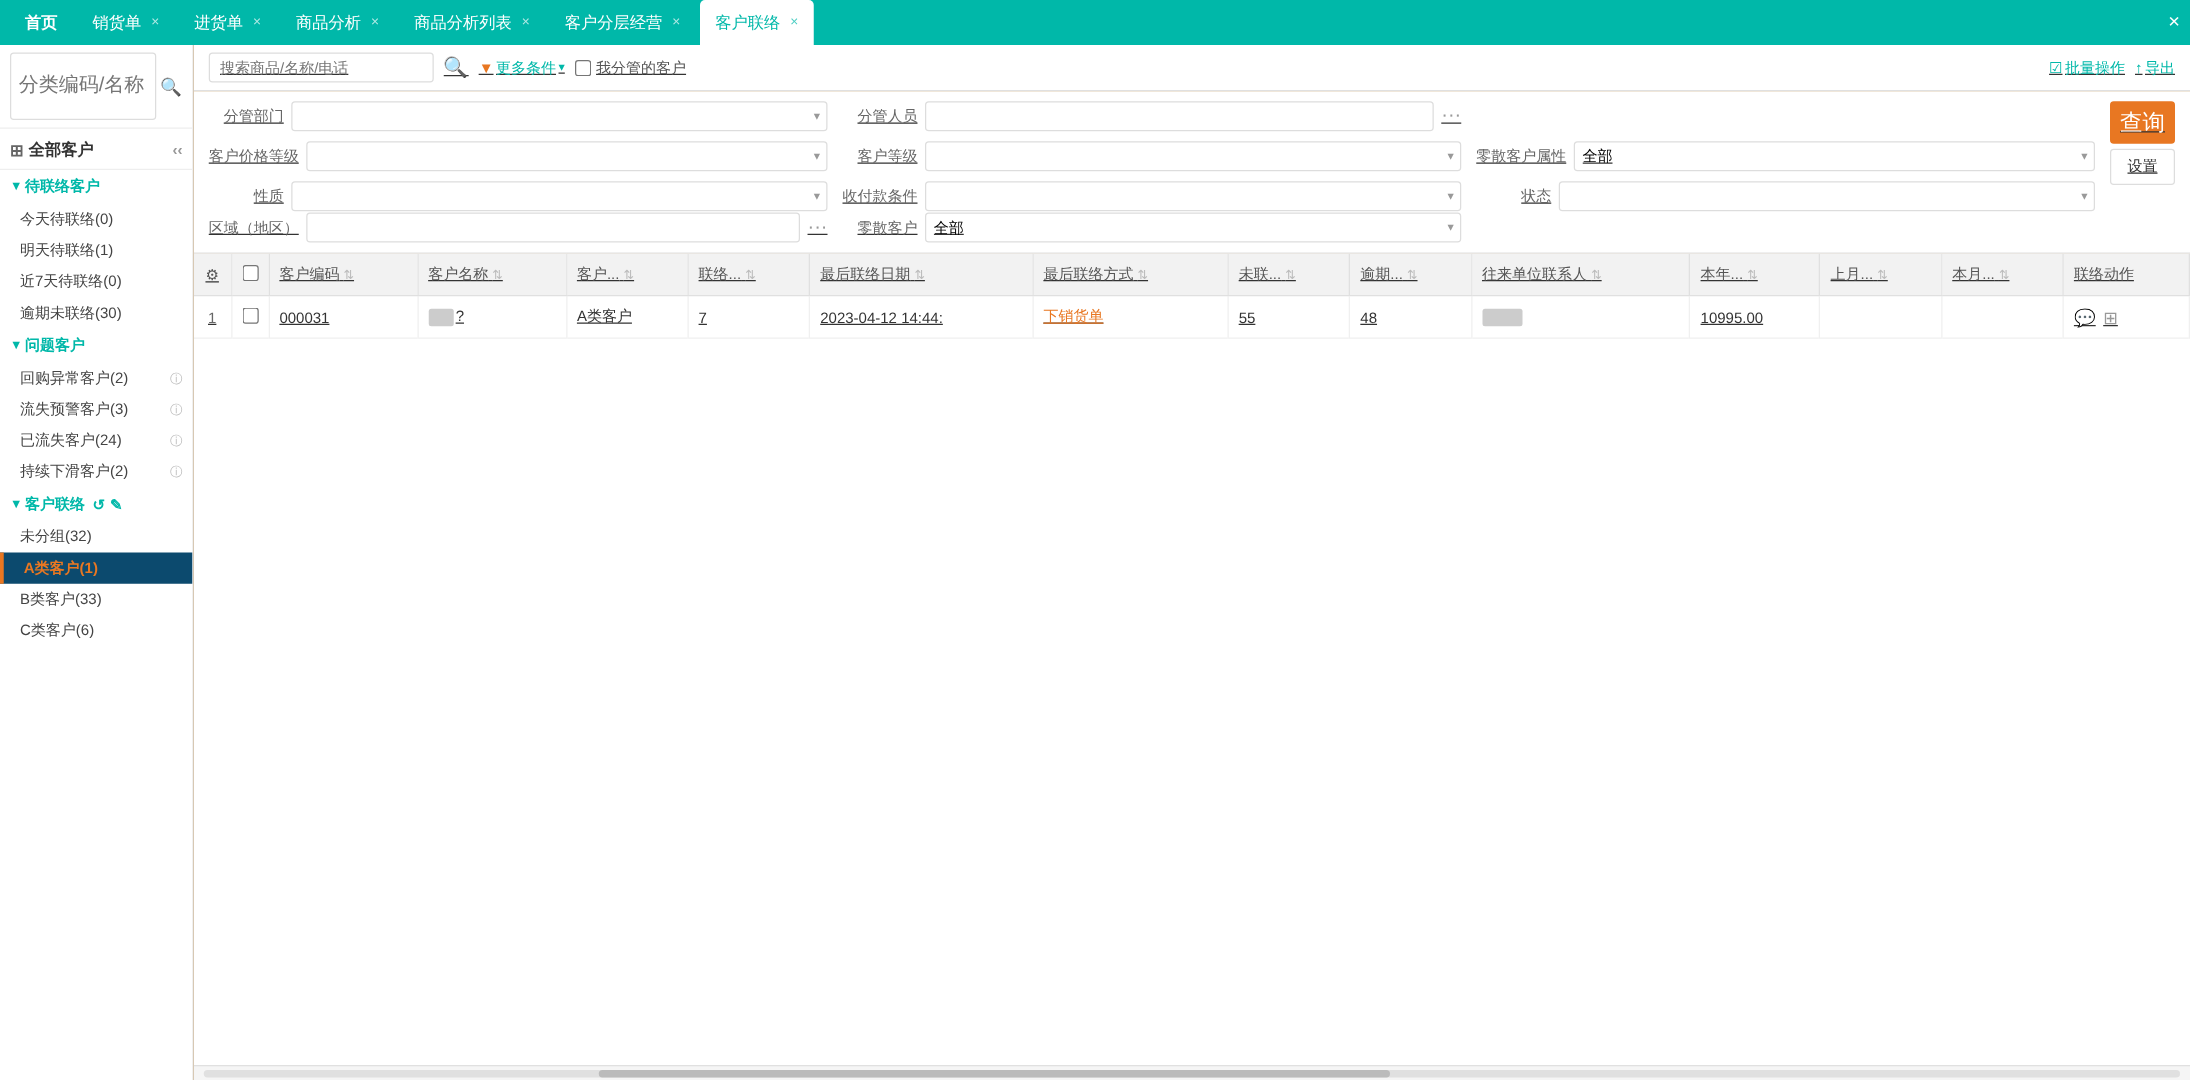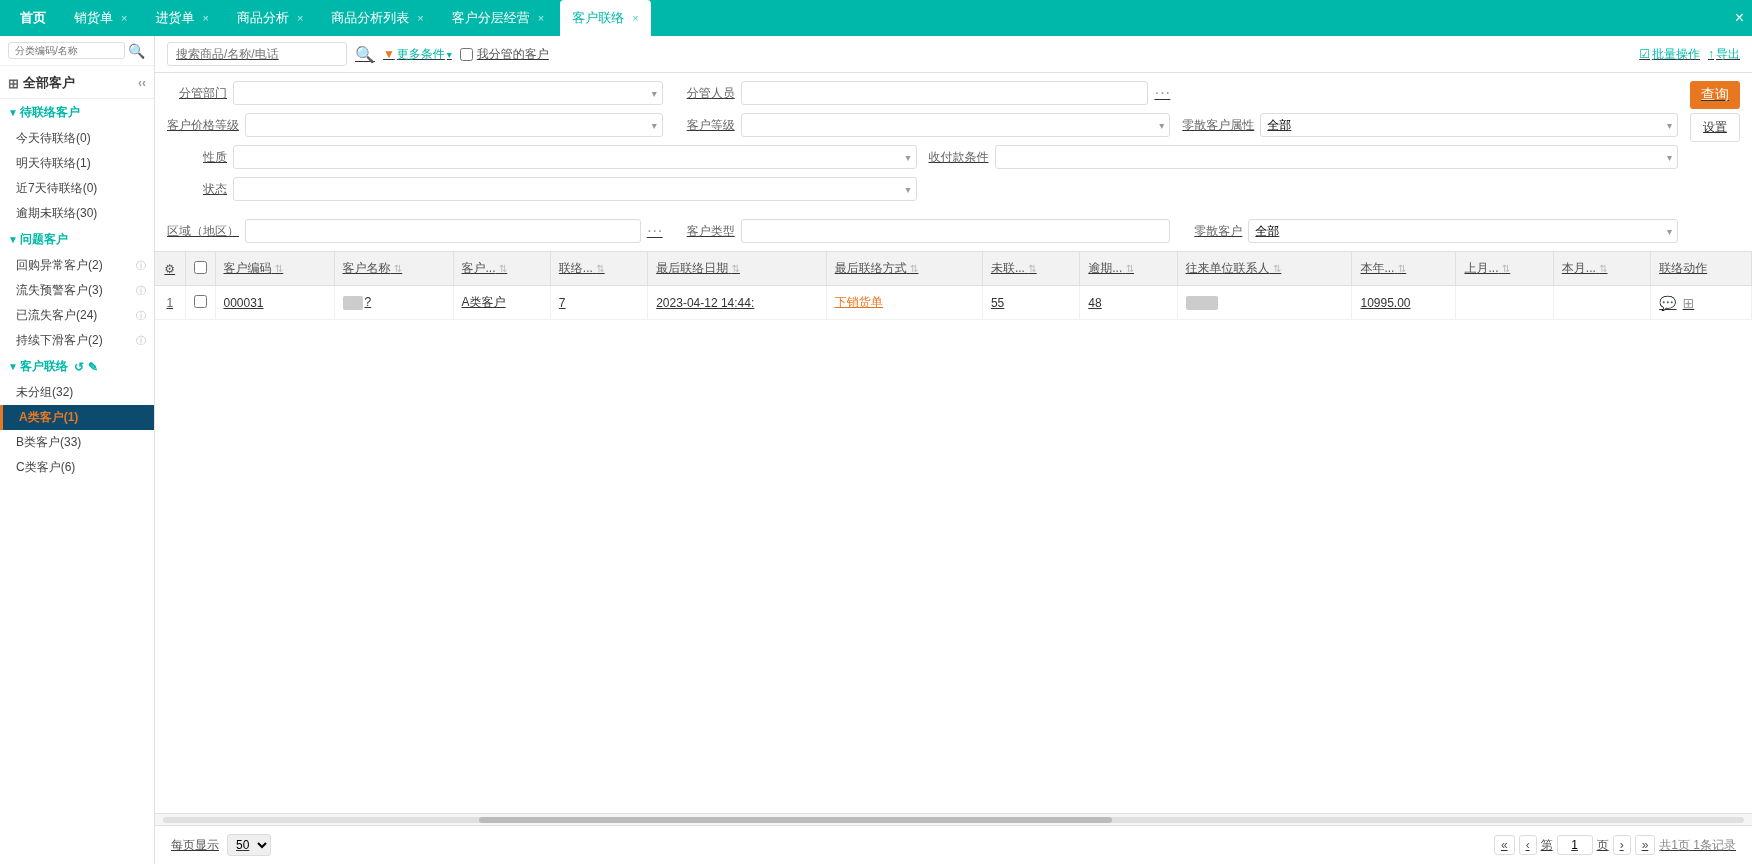--- a/index.html
+++ b/index.html
@@ -12,21 +12,21 @@
     .nav-tab.active { background: #fff; color: #00b8a9; border-radius: 4px 4px 0 0; }
     .nav-tab .close-x { margin-left: 4px; font-size: 11px; opacity: 0.7; }
     .top-nav-right { margin-left: auto; color: #fff; font-size: 16px; cursor: pointer; }
 
     
     .main-layout { display: flex; height: calc(864px - 36px); }
 
     
     .sidebar { width: 155px; background: #fff; border-right: 1px solid #e0e0e0; display: flex; flex-direction: column; overflow-y: auto; flex-shrink: 0; }
     .sidebar-search { padding: 6px 8px; border-bottom: 1px solid #eee; display: flex; align-items: center; gap: 4px; }
-    .sidebar-search input { border: 1px solid #ddd; border-radius: 3px; padding: 2px 6px; font-size: 10px; width: 100%; outline: none; }
+    .sidebar-search input { border: 1px solid #ddd; border-radius: 3px; padding: 17px 6px; font-size: 16px; width: 100%; outline: none; }
     .sidebar-search-icon { color: #00b8a9; font-size: 14px; cursor: pointer; }
 
     .sidebar-header { display: flex; align-items: center; padding: 8px 8px 6px 8px; font-weight: bold; font-size: 13px; color: #333; border-bottom: 1px solid #eee; }
     .sidebar-header .grid-icon { margin-right: 4px; color: #666; }
     .sidebar-header .collapse-btn { margin-left: auto; color: #999; cursor: pointer; font-size: 12px; }
 
     .sidebar-group { }
     .sidebar-group-title { padding: 5px 8px; color: #00b8a9; font-size: 12px; font-weight: bold; display: flex; align-items: center; gap: 2px; cursor: pointer; }
     .sidebar-group-title .arrow { font-size: 10px; }
     .sidebar-item { padding: 4px 8px 4px 16px; font-size: 12px; color: #444; cursor: pointer; display: flex; align-items: center; gap: 2px; }
@@ -49,21 +49,21 @@
 
     
     .adv-filter { background: #fff; border-bottom: 1px solid #e0e0e0; padding: 8px 12px; }
     .filter-row { display: flex; align-items: center; gap: 6px; }
     .filter-label { color: #666; font-size: 12px; white-space: nowrap; min-width: 60px; text-align: right; }
     .filter-input { flex: 1; border: 1px solid #ddd; border-radius: 3px; padding: 4px 6px; font-size: 12px; outline: none; background: #fff; }
     .filter-select-wrapper { flex: 1; position: relative; display: flex; align-items: center; }
     .filter-select-wrapper select { width: 100%; border: 1px solid #ddd; border-radius: 3px; padding: 4px 6px; font-size: 12px; outline: none; background: #fff; appearance: none; cursor: pointer; }
     .filter-select-wrapper .dropdown-arrow { position: absolute; right: 6px; pointer-events: none; color: #999; font-size: 10px; }
     .filter-dots { color: #999; cursor: pointer; font-size: 16px; }
-    .query-btn { background: #e87722; color: #fff; border: none; border-radius: 3px; padding: 5px 8px; font-size: 14px; cursor: pointer; }
+    .query-btn { background: #e87722; color: #fff; border: none; border-radius: 3px; padding: 5px 8px; font-size: 18px; cursor: pointer; }
     .settings-btn { background: #fff; color: #333; border: 1px solid #ddd; border-radius: 3px; padding: 5px 12px; font-size: 12px; cursor: pointer; }
     .right-btns { display: flex; flex-direction: column; gap: 4px; }
 
     
     .table-area { flex: 1; overflow: auto; background: #fff; margin: 0; }
     table { width: 100%; border-collapse: collapse; font-size: 12px; }
     thead tr { background: #f2f2f2; }
     thead th { padding: 8px 8px; text-align: left; border-bottom: 1px solid #e0e0e0; border-right: 1px solid #e0e0e0; font-weight: normal; color: #555; white-space: nowrap; position: relative; cursor: pointer; }
     thead th .col-sort { color: #bbb; font-size: 10px; }
     tbody tr { border-bottom: 1px solid #f0f0f0; }
@@ -260,21 +260,21 @@
               <span class="filter-label">零散客户属性</span>
               <div class="filter-select-wrapper">
                 <select class="filter-input">
                   <option>全部</option>
                 </select>
                 <span class="dropdown-arrow">▾</span>
               </div>
             </div>
           </div>
 
-          <div style="display:grid;grid-template-columns:1fr 1fr;gap:8px 12px;margin-bottom:18px;">
+          <div style="display:grid;grid-template-columns:1fr 1fr 1fr;gap:8px 12px;margin-bottom:1px;">
             <div class="filter-row">
               <span class="filter-label">性质</span>
               <div class="filter-select-wrapper">
                 <select class="filter-input"><option></option></select>
                 <span class="dropdown-arrow">▾</span>
               </div>
             </div>
             <div class="filter-row">
               <span class="filter-label">收付款条件</span>
               <div class="filter-select-wrapper">
@@ -289,24 +289,20 @@
                 <span class="dropdown-arrow">▾</span>
               </div>
             </div>
           </div>
 
           <div style="display:grid;grid-template-columns:1fr 1fr 1fr;gap:10px 12px;">
             <div class="filter-row">
               <span class="filter-label">区域（地区）</span>
               <input type="text" class="filter-input" style="flex: 1 1 0%;">
               <span class="filter-dots">···</span>
-            </div>
-            <div class="filter-row">
-              <span class="filter-label">客户类型</span>
-              <input type="text" class="filter-input" style="">
             </div>
             <div class="filter-row">
               <span class="filter-label">零散客户</span>
               <div class="filter-select-wrapper">
                 <select class="filter-input">
                   <option>全部</option>
                 </select>
                 <span class="dropdown-arrow">▾</span>
               </div>
             </div>
@@ -406,31 +402,15 @@
         </tbody>
       </table>
     </div>
 
     <div class="scrollbar-placeholder">
       <div class="scrollbar-track">
         <div class="scrollbar-thumb"></div>
       </div>
     </div>
 
-    <div class="pagination">
-      <span class="page-size-label">每页显示</span>
-      <select class="page-size-select">
-        <option>50</option>
-      </select>
-      <div class="page-nav">
-        <button class="page-btn">«</button>
-        <button class="page-btn">‹</button>
-        <span>第</span>
-        <input type="text" class="page-input" value="1" style="">
-        <span>页</span>
-        <button class="page-btn">›</button>
-        <button class="page-btn">»</button>
-        <span class="page-total">共1页 1条记录</span>
-      </div>
-    </div>
 
   </div>
 </div>
 
 </body></html>

